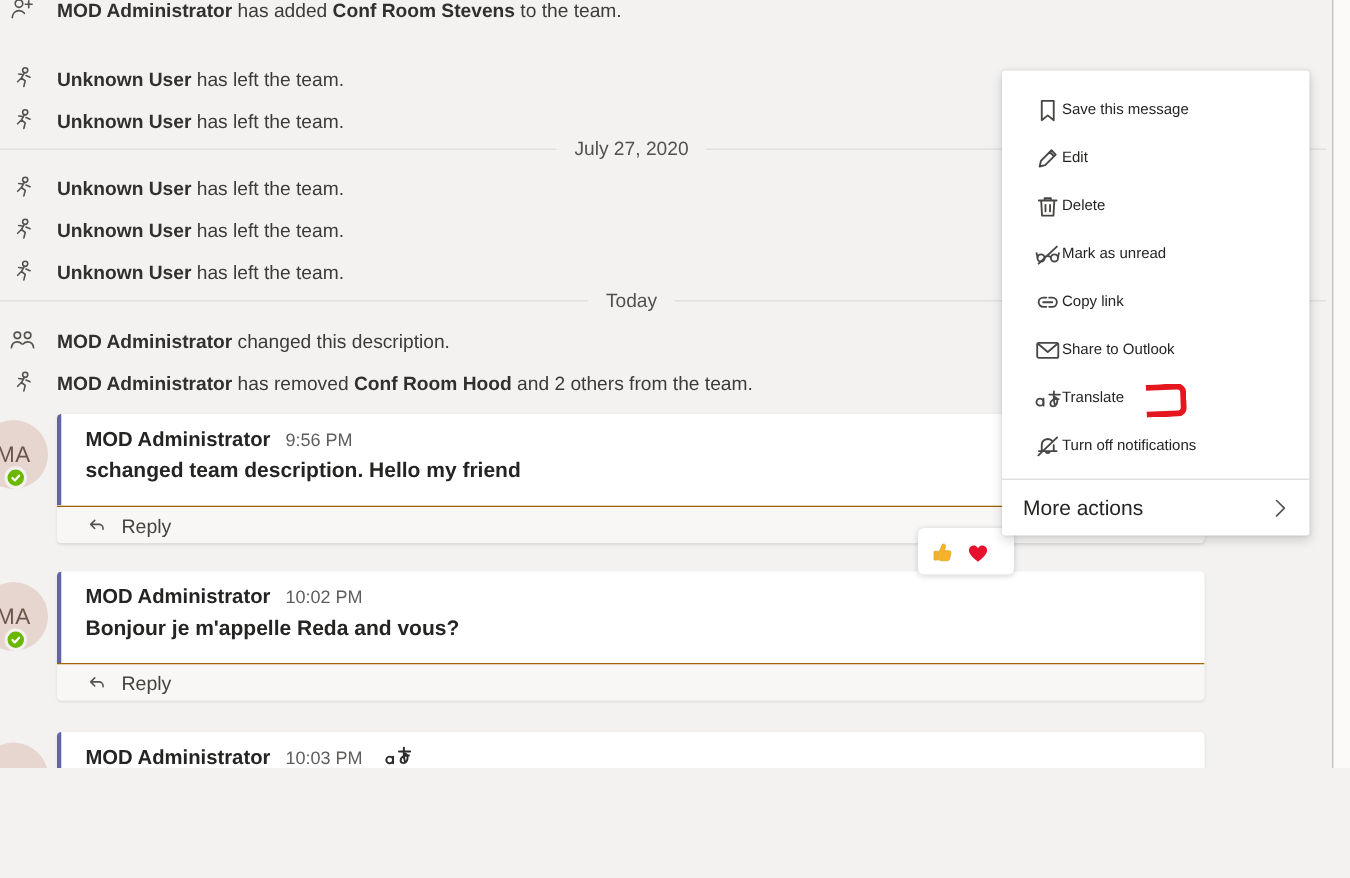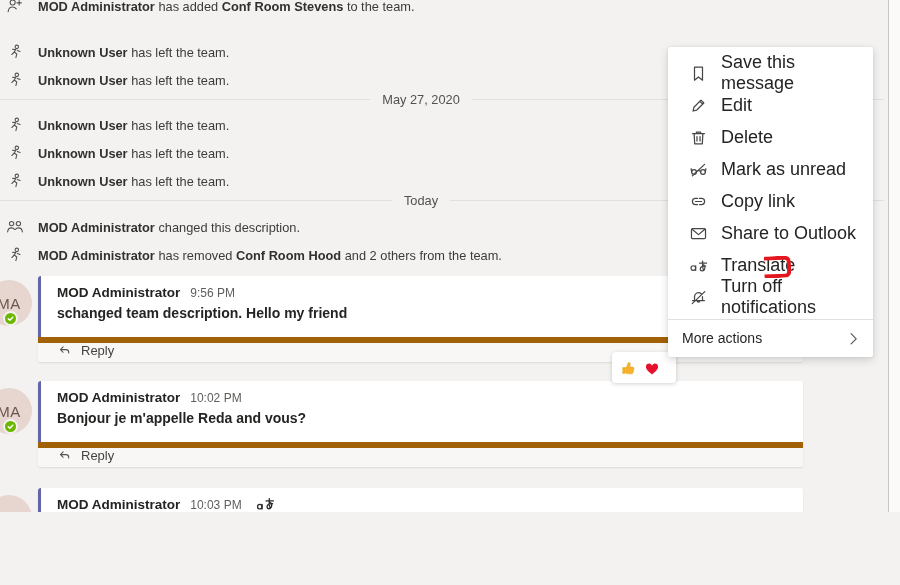--- a/index.html
+++ b/index.html
@@ -24,44 +24,44 @@
   .msg-card { position:absolute; left:38px; width:765px; border-radius:3px;
               box-shadow:0 1px 2px rgba(0,0,0,.10); }
   .msg-body { background:#ffffff; border-left:3px solid #6264a7; border-radius:3px 3px 0 0;
               padding:9px 16px 10px 16px; min-height:61px; }
   .msg-head { display:flex; align-items:center; }
   .msg-sender { font-size:13.5px; font-weight:bold; color:#252423; }
   .msg-time { font-size:12px; color:#605e5c; margin-left:10px;text-align:right; }
   .msg-translated { margin-left:14px; color:#2b2a29; }
   .msg-translated svg { width:19px; height:15px; display:block; }
   .msg-text { margin-top:5px; font-size:14px; color:#252423;font-weight:bold; }
-  .msg-reply { background:#f8f7f6; border-top:6px solid #a16207; border-radius:0 0 3px 3px;
-               height:25px; display:flex; padding-left:19px; gap:9px;
+  .msg-reply { background:#f8f7f6; border-top:1px solid #a16207; border-radius:0 0 3px 3px;
+               height:25px; display:flex; align-items:center; padding-left:19px; gap:9px;
                font-size:13px; color:#45433f; cursor:pointer; }
   .msg-reply svg { width:15px; height:15px; color:#55524f; }
 
   
   .avatar { position:absolute; left:-14px; width:46px; height:46px; border-radius:50%;
             background:#e6d6cf; color:#6b564c; display:flex; align-items:center; justify-content:center;
             font-size:15px; letter-spacing:.5px; }
   .presence { position:absolute; left:17px; top:31px; width:15px; height:15px; border-radius:50%;
               background:#6bb700; border:2px solid #f3f2f1; display:flex; align-items:center; justify-content:center; }
   .presence svg { width:9px; height:9px; display:block; }
 
   
   .reaction-pill { position:absolute; left:612px; top:352px; width:64px; height:31px; background:#fff;
                    border-radius:4px; box-shadow:0 1px 4px rgba(0,0,0,.18);
                    display:flex; align-items:center; justify-content:flex-start; gap:5px; padding-left:8px; z-index:5; }
   .reaction-pill svg { width:18px; height:18px; display:block; }
 
   
   .ctx-menu { position:absolute; left:668px; top:47px; width:205px; background:#ffffff; border-radius:2px;
               box-shadow:0 3px 8px rgba(0,0,0,.16), 0 0 2px rgba(0,0,0,.10); padding-top:10px; z-index:10; }
-  .menu-item { height:32px; display:flex; align-items:center; padding:0 12px 0 21px; gap:13px;
-               font-size:18px; color:#252423; cursor:pointer; }
+  .menu-item { height:32px; display:flex; align-items:center; padding:0 12px 0 21px; 
+               font-size:10px; color:#252423; cursor:pointer; }
   .mi-icon { width:19px; height:19px; flex:none; color:#484644; }
   .mi-icon svg { width:19px; height:19px; display:block; }
   .menu-sep { height:1px; background:#e1dfdd; margin-top:6px; }
   .menu-more { height:35px; display:flex; align-items:center; justify-content:space-between;
                padding:0 12px 0 14px; font-size:14px; color:#252423; cursor:pointer; margin-bottom:2px; }
   .menu-more svg { width:16px; height:16px; color:#55524f; }
 
   
   .red-annotation { position:absolute; left:764px; top:256px; width:27px; height:22px;
                     border:4px solid #e4161e; border-left:none; border-radius:0 6px 6px 0;
@@ -102,21 +102,21 @@
       <svg viewBox="0 0 20 20" fill="none" stroke="currentColor" stroke-width="1.2" stroke-linecap="round" stroke-linejoin="round">
           <circle cx="12" cy="4.3" r="1.9"></circle>
           <path d="M11.3 6.4 9.2 10 M9.2 10 12 12.2 11 16.2 M9.2 10 6.4 12.8 M12.6 8.2 15.6 9.4 M10.4 7.4 7.2 7"></path>
         </svg>
     </span>
     <span class="sys-text"><b>Unknown User</b><span> has left the team.</span></span>
   </div>
 
   <div class="divider" style="top:89px">
     <div class="divider-line"></div>
-    <span class="divider-label">May 27, 2020</span>
+    <span class="divider-label">July 27, 2020</span>
   </div>
 
   <div class="sys-row" style="top:115px">
     <span class="gutter-icon">
       <svg viewBox="0 0 20 20" fill="none" stroke="currentColor" stroke-width="1.2" stroke-linecap="round" stroke-linejoin="round">
           <circle cx="12" cy="4.3" r="1.9"></circle>
           <path d="M11.3 6.4 9.2 10 M9.2 10 12 12.2 11 16.2 M9.2 10 6.4 12.8 M12.6 8.2 15.6 9.4 M10.4 7.4 7.2 7"></path>
         </svg>
     </span>
     <span class="sys-text"><b>Unknown User</b><span> has left the team.</span></span>

